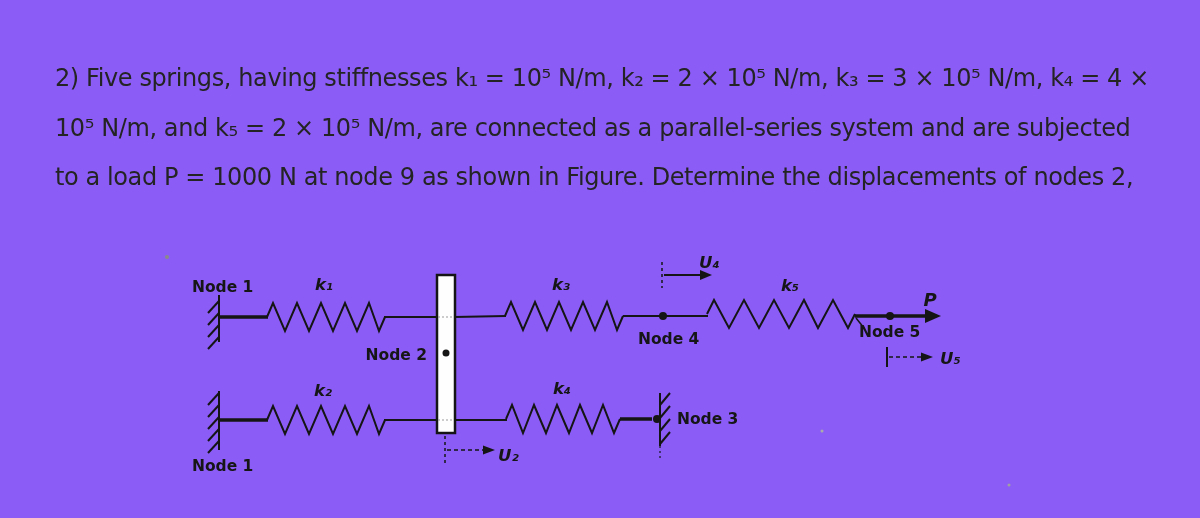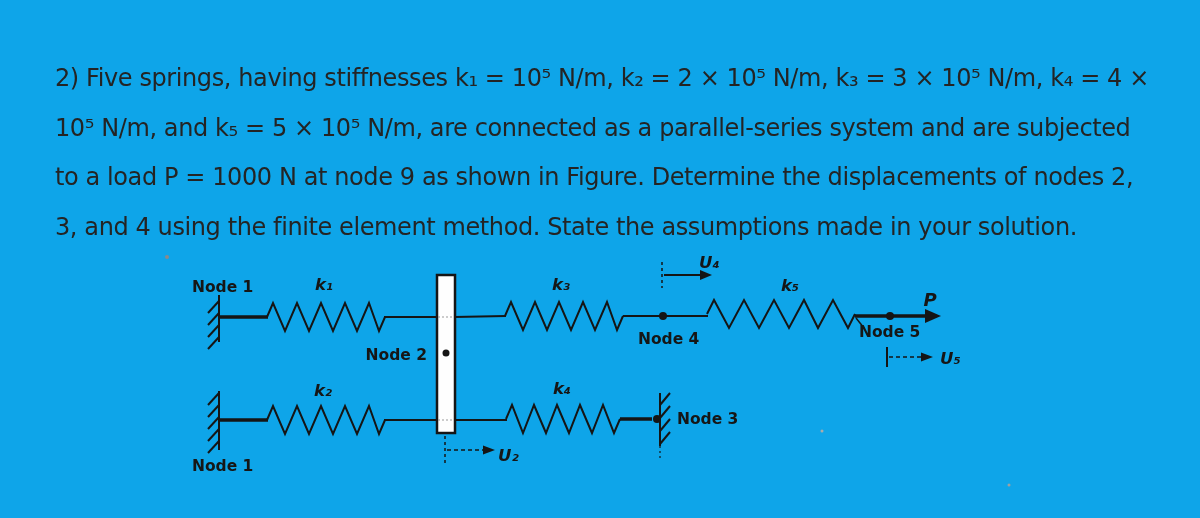--- a/index.html
+++ b/index.html
@@ -5,21 +5,21 @@
   html,body{margin:0;padding:0;}
   body{
     width:1200px;height:518px;
     background:#ffffff;
     font-family:"DejaVu Sans", sans-serif;
     position:relative;
     overflow:hidden;
   }
   .page{
     position:absolute;inset:0;
-    background:#0ea5e9;
+    background:#8b5cf6;
   }
   .problem{
     position:absolute;
     left:55px;top:54px;width:1110px;
     color:#242424;
     font-size:24px;
     line-height:49.5px;
     letter-spacing:-0.4px;
     white-space:nowrap;
   }
@@ -36,23 +36,22 @@
   .load-lbl{font-size:18px;font-weight:bold;font-style:italic;}
   .stroke{stroke:#151515;fill:none;}
 </style>
 </head>
 <body>
 
 <div class="page">
 
   <div class="problem">
     <div>2) Five springs, having stiffnesses k₁ = 10⁵ N/m, k₂ = 2 × 10⁵ N/m, k₃ = 3 × 10⁵ N/m, k₄ = 4 ×</div>
-    <div>10⁵ N/m, and k₅ = 5 × 10⁵ N/m, are connected as a parallel-series system and are subjected</div>
+    <div>10⁵ N/m, and k₅ = 2 × 10⁵ N/m, are connected as a parallel-series system and are subjected</div>
     <div>to a load P = 1000 N at node 9 as shown in Figure. Determine the displacements of nodes 2,</div>
-    <div>3, and 4 using the finite element method. State the assumptions made in your solution.</div>
   </div>
 
   <svg class="figure" width="1200" height="278" viewBox="0 240 1200 278" xmlns="http://www.w3.org/2000/svg">
 
     <g class="stroke" stroke-width="2">
       <line x1="219" y1="295" x2="219" y2="342"></line>
       <line x1="219" y1="301" x2="208" y2="313"></line>
       <line x1="219" y1="313" x2="208" y2="325"></line>
       <line x1="219" y1="325" x2="208" y2="337"></line>
       <line x1="219" y1="337" x2="208" y2="349"></line>

